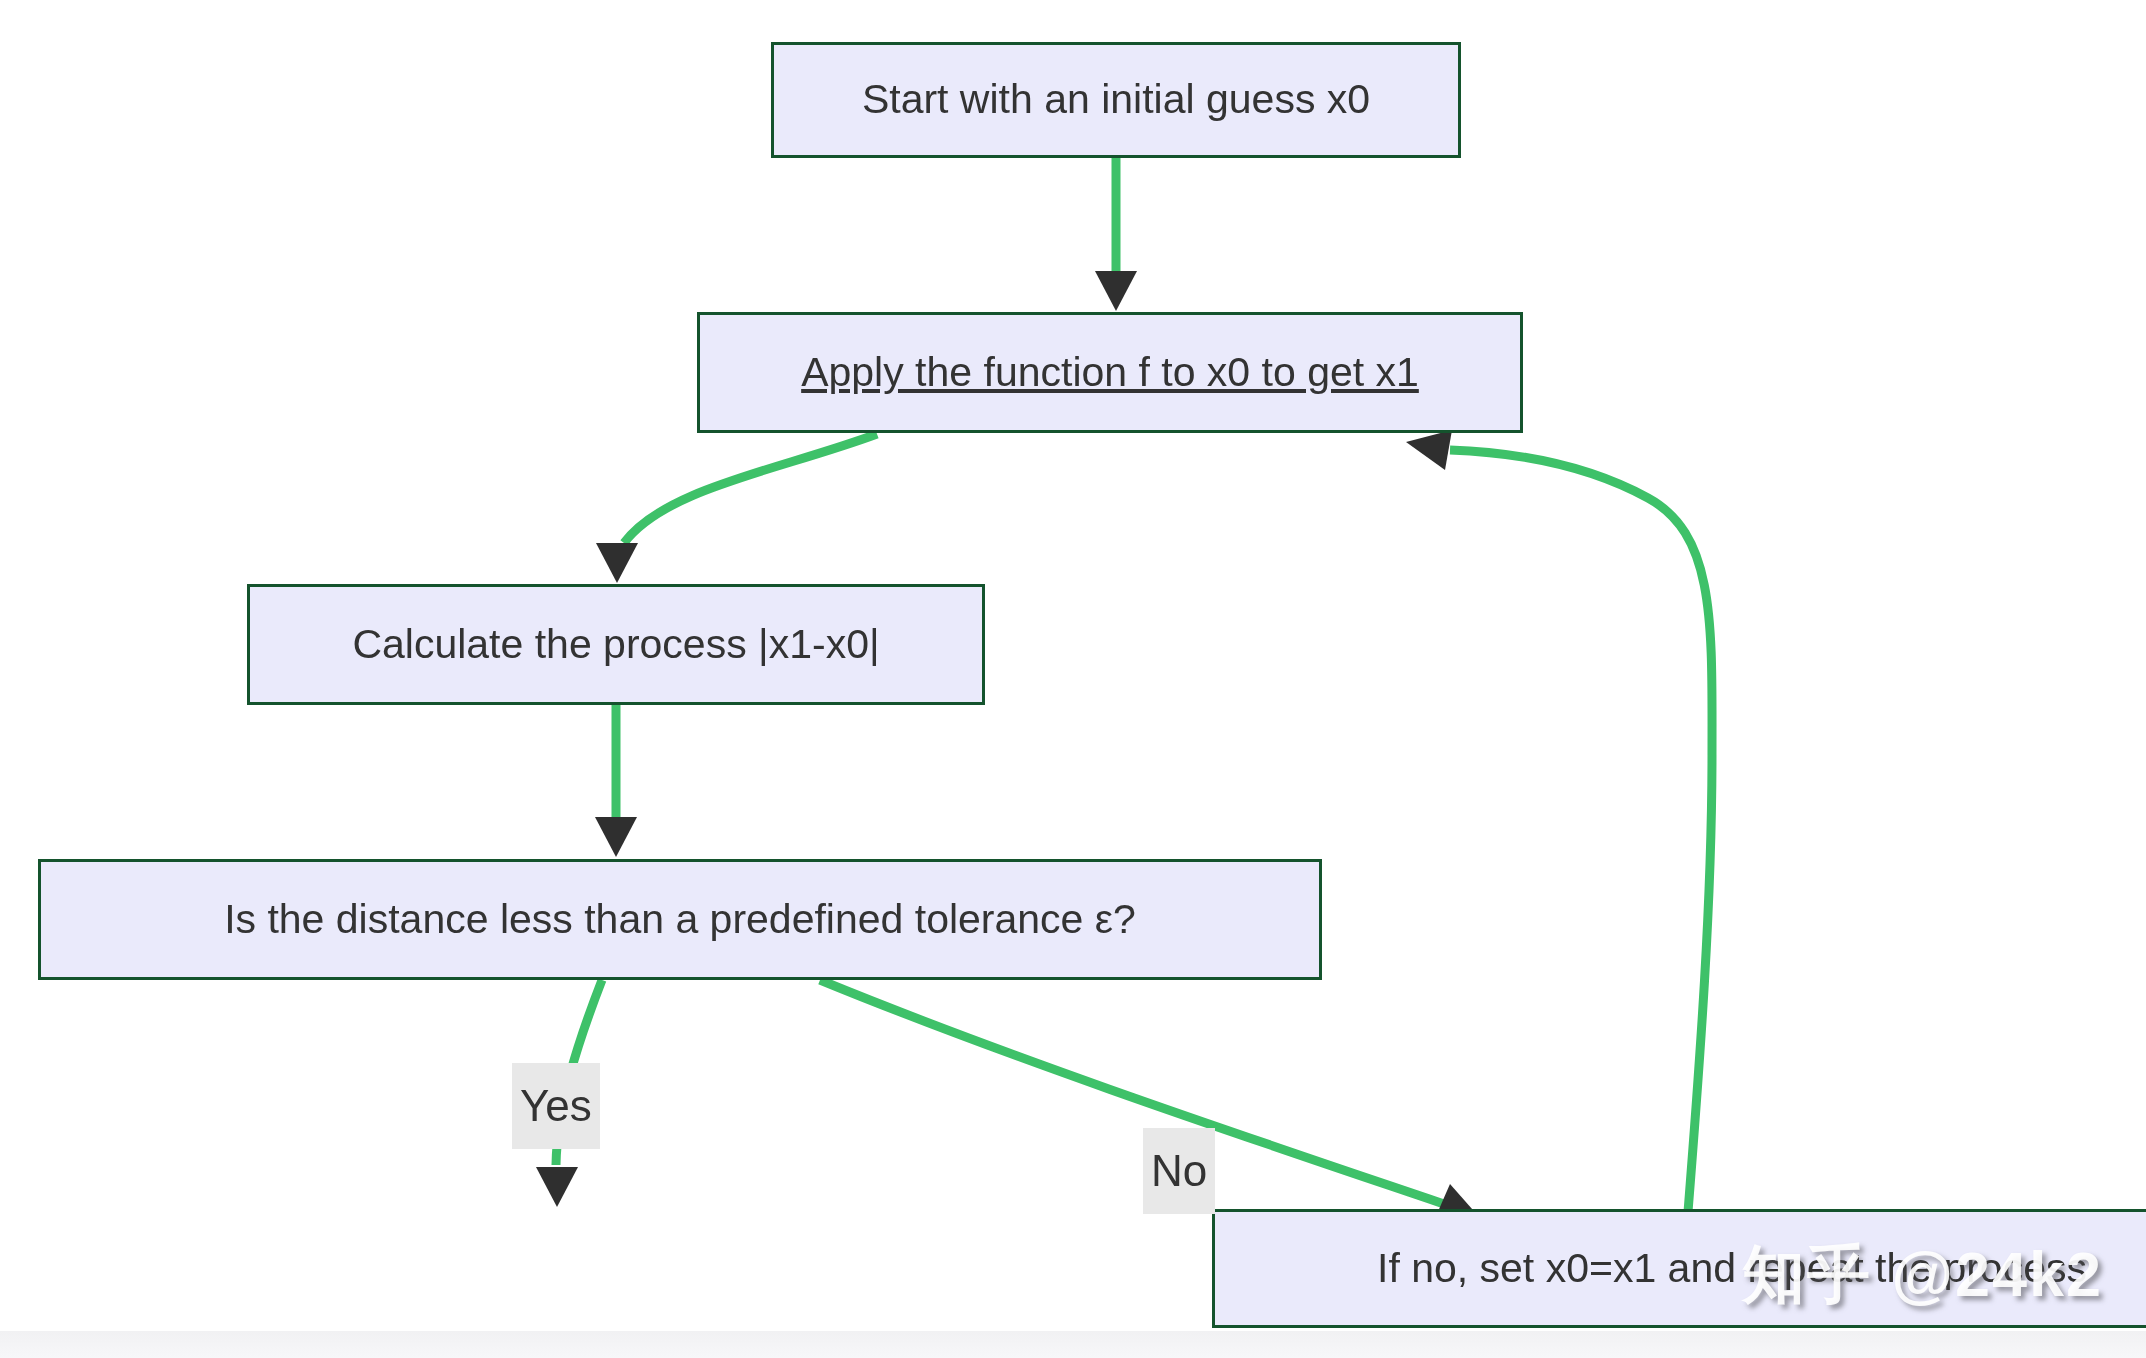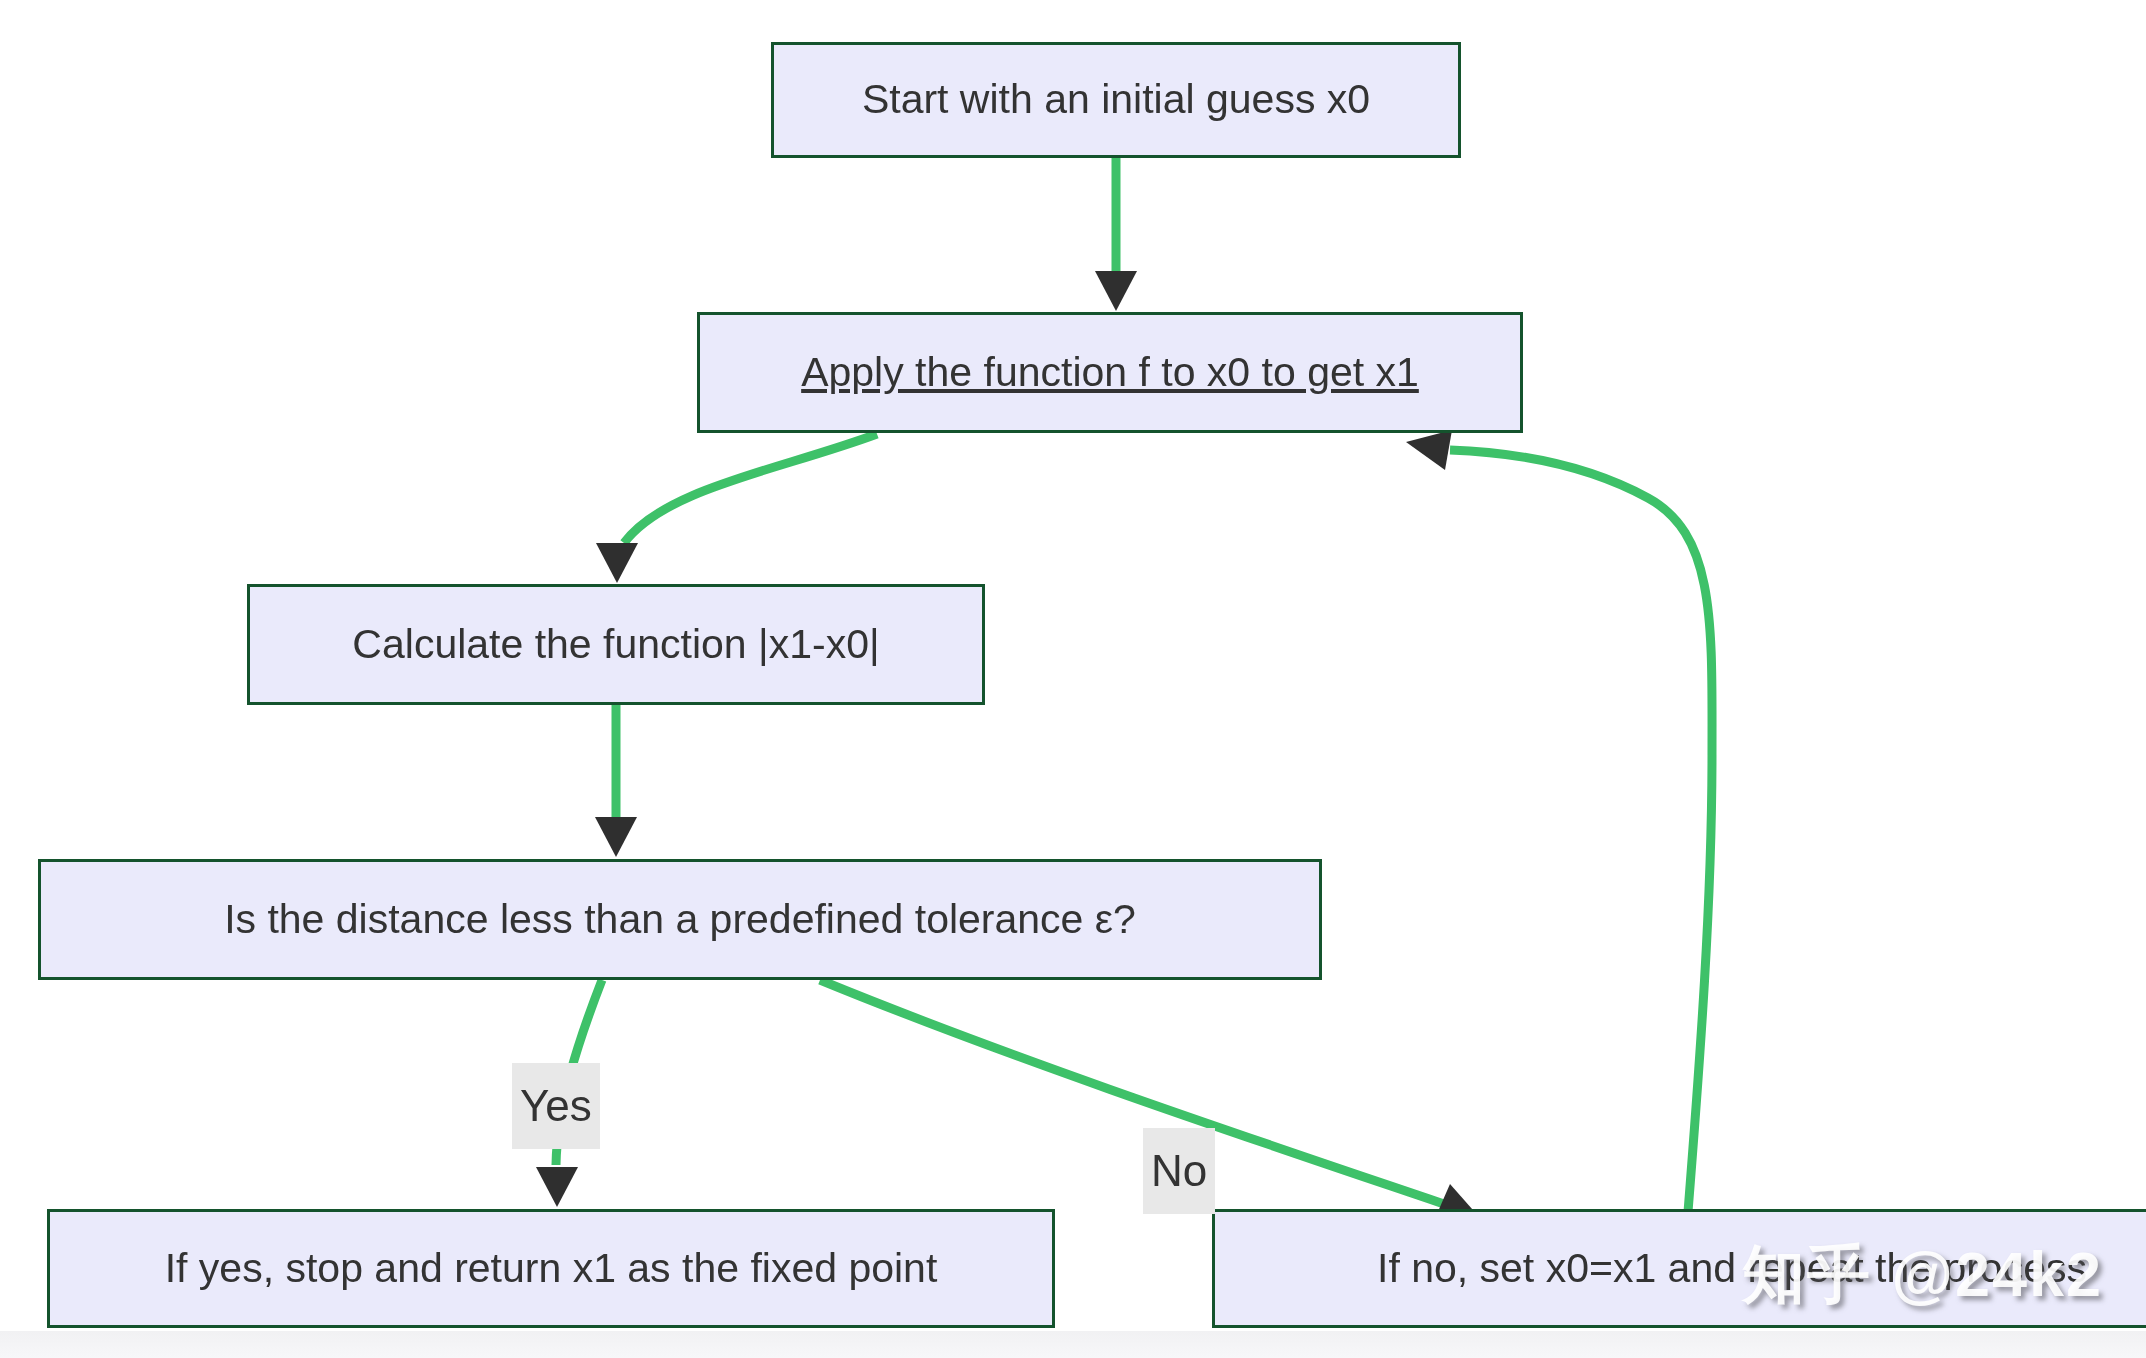--- a/index.html
+++ b/index.html
@@ -89,30 +89,27 @@
 
   <div class="node node-start">
     <span>Start with an initial guess x0</span>
   </div>
 
   <div class="node node-apply">
     <span>Apply the function f to x0 to get x1</span>
   </div>
 
   <div class="node node-calc">
-    <span>Calculate the function |x1-x0|</span>
+    <span>Calculate the process |x1-x0|</span>
   </div>
 
   <div class="node node-check">
     <span>Is the distance less than a predefined tolerance ε?</span>
   </div>
 
-  <div class="node node-stop">
-    <span>If yes, stop and return x1 as the fixed point</span>
-  </div>
 
   <div class="node node-repeat">
     <span>If no, set x0=x1 and repeat the process</span>
   </div>
 
   <div class="edge-label edge-label-yes">Yes</div>
   <div class="edge-label edge-label-no">No</div>
 
   <div class="watermark">知乎 @24k2</div>
 

